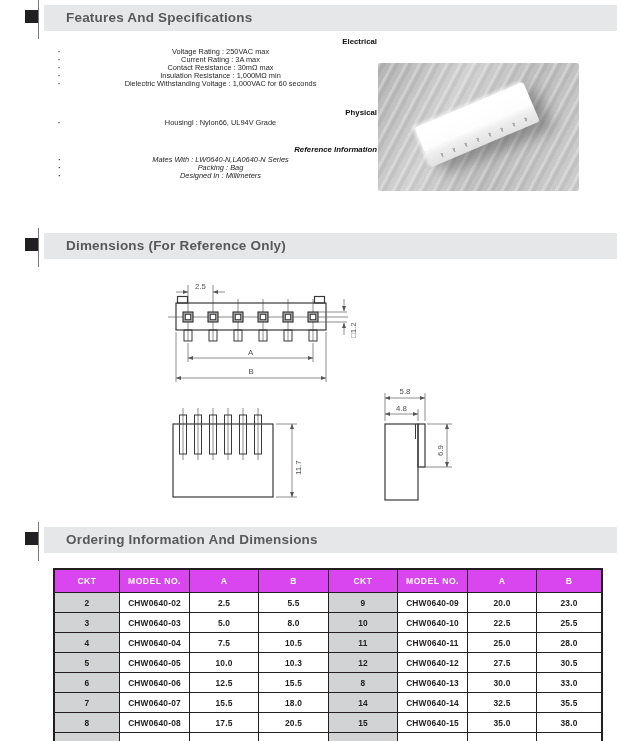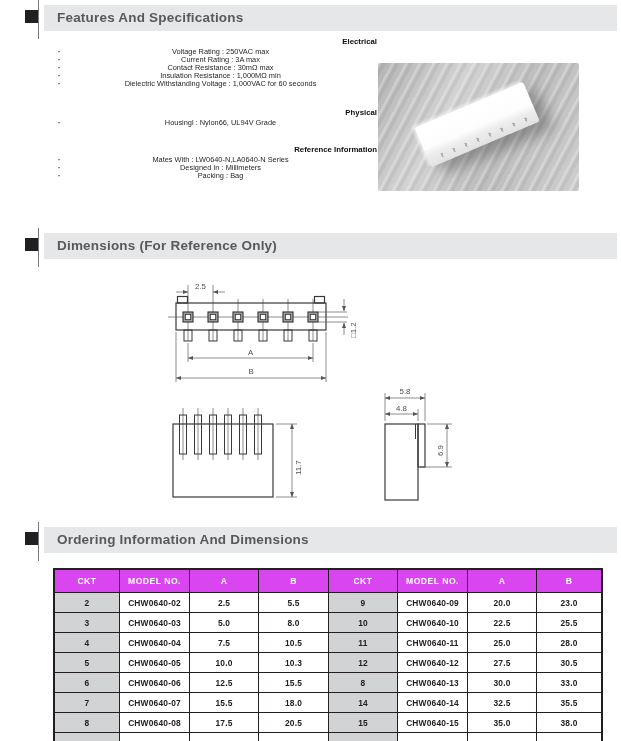--- a/index.html
+++ b/index.html
@@ -9,34 +9,34 @@
     background:#ffffff; font-family:"Liberation Sans", sans-serif;
     color:#1c1c1e;
   }
   
   .sec { position:absolute; left:0; width:621px; height:40px; }
   .sec .vline { position:absolute; left:38px; top:0; width:1px; height:39px; background:#77787a; }
   .sec .sq { position:absolute; left:25px; top:10px; width:13px; height:13px; background:#201f21; }
   .sec .bar {
     position:absolute; left:44px; top:5px; right:4px; height:26px;
     background:#e6e7e8; color:#58595b; font-size:13.5px; font-weight:bold;
-    line-height:26px; padding-left:13px; letter-spacing:.2px;
+    line-height:26px; padding-left:22px; letter-spacing:.2px;
   }
   #sec-features { top:0; }
   #sec-dimensions { top:228; top:228px; }
   #sec-ordering { top:522px; }
   
   .spec { position:absolute; left:57px; width:320px; }
   .spec h3 { font-size:7.8px; font-weight:bold; color:#0d0d0f; margin-bottom:1.5px;text-align:right; }
   .spec ul { list-style:none; }
   .spec li { font-size:7.4px; line-height:8.1px; padding-left:7px; position:relative; color:#1f1f21;text-align:center; }
   .spec li::before { content:"\00B7"; position:absolute; left:1px; font-weight:bold; }
   #spec-electrical { top:37px; }
   #spec-physical   { top:108px; }
-  #spec-reference  { top:145px; }
+  #spec-reference  { top:145px;font-style:italic; }
   
   .photo {
     position:absolute; left:378px; top:63px; width:201px; height:128px;
     background:linear-gradient(118deg,#b4b4b4,#d3d3d3 35%,#bfbebe 62%,#cecece);
     overflow:hidden; border-radius:2px;
   }
   .photo .streaks {
     position:absolute; inset:0;
     background:repeating-linear-gradient(118deg, rgba(255,255,255,.25) 0 2px, rgba(0,0,0,.05) 4px 7px, transparent 7px 12px);
   }
@@ -99,22 +99,22 @@
     <h3>Physical</h3>
     <ul>
       <li>Housingl : Nylon66, UL94V Grade</li>
     </ul>
   </div>
 
   <div class="spec" id="spec-reference">
     <h3>Reference Information</h3>
     <ul>
       <li>Mates With : LW0640-N,LA0640-N Series</li>
+      <li>Packing : Bag</li>
       <li>Designed In : Millimeters</li>
-      <li>Packing : Bag</li>
     </ul>
   </div>
 
   <div class="photo">
     <div class="streaks"></div>
     <div class="connector">
       <div class="holes"></div>
     </div>
   </div>
 

